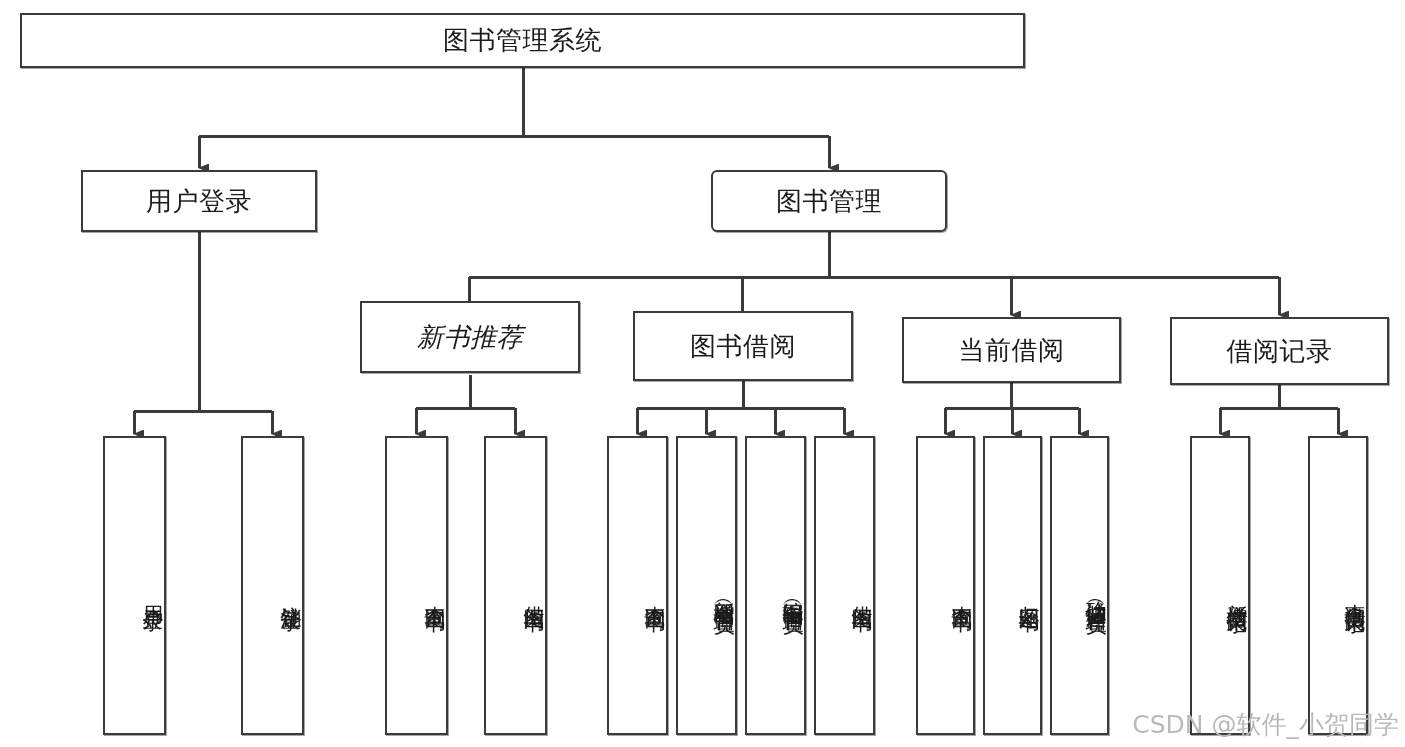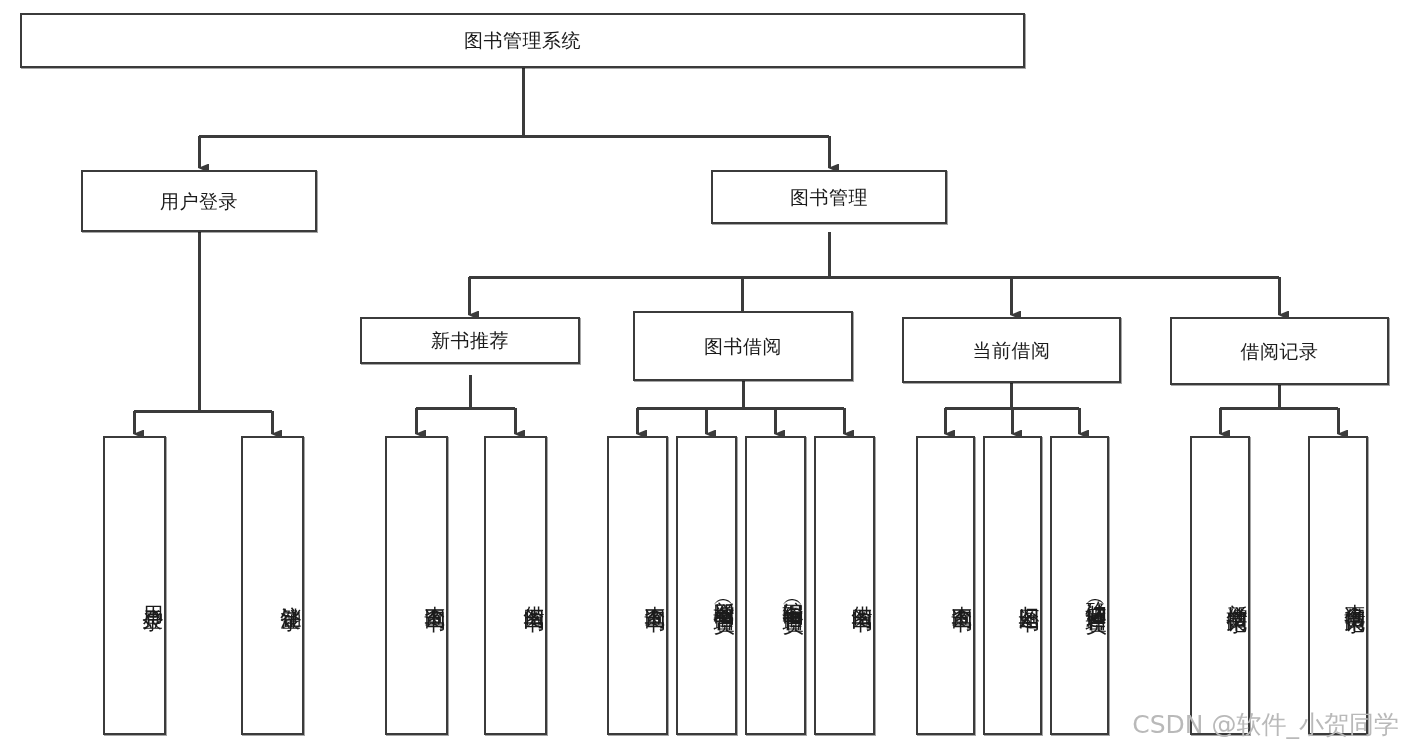--- a/index.html
+++ b/index.html
@@ -31,21 +31,21 @@
     background: #ffffff;
     border: 2px solid #3b3b3b;
     box-shadow: 1px 1px 0 0 rgba(0,0,0,0.35);
     display: flex;
     align-items: center;
     justify-content: center;
     color: #1b1b1b;
     z-index: 2;
   }
   .node.horizontal {
-    font-size: 19px;
+    font-size: 26px;
     letter-spacing: 0.5px;
     line-height: 1.1;
   }
   .node.vertical {
     writing-mode: vertical-rl;
     text-orientation: upright;
     font-size: 21px;
     line-height: 1.12;
     letter-spacing: 2px;
     padding: 6px 0;
@@ -123,25 +123,25 @@
     </g>
   </svg>
 
   <div class="node horizontal" id="node-root" style="left: 20px; top: 13px; width: 1005px; height: 55px;">
     <span class="node-label">图书管理系统</span>
   </div>
 
   <div class="node horizontal" id="node-l2-0" style="left: 81px; top: 170px; width: 236px; height: 62px;">
     <span class="node-label">用户登录</span>
   </div>
-  <div class="node horizontal" id="node-l2-1" style="left: 711px; top: 170px; width: 236px; height: 54px;">
+  <div class="node horizontal" id="node-l2-1" style="left: 711px; top: 170px; width: 236px; height: 62px; border-radius: 6px;">
     <span class="node-label">图书管理</span>
   </div>
 
-  <div class="node horizontal" id="node-l3-0" style="left: 360px; top: 317px; width: 220px; height: 47px;">
+  <div class="node horizontal" id="node-l3-0" style="left: 360px; top: 301px; width: 220px; height: 72px; font-style: italic;">
     <span class="node-label">新书推荐</span>
   </div>
   <div class="node horizontal" id="node-l3-1" style="left: 633px; top: 311px; width: 220px; height: 70px;">
     <span class="node-label">图书借阅</span>
   </div>
   <div class="node horizontal" id="node-l3-2" style="left: 902px; top: 317px; width: 219px; height: 66px;">
     <span class="node-label">当前借阅</span>
   </div>
   <div class="node horizontal" id="node-l3-3" style="left: 1170px; top: 317px; width: 219px; height: 68px;">
     <span class="node-label">借阅记录</span>

